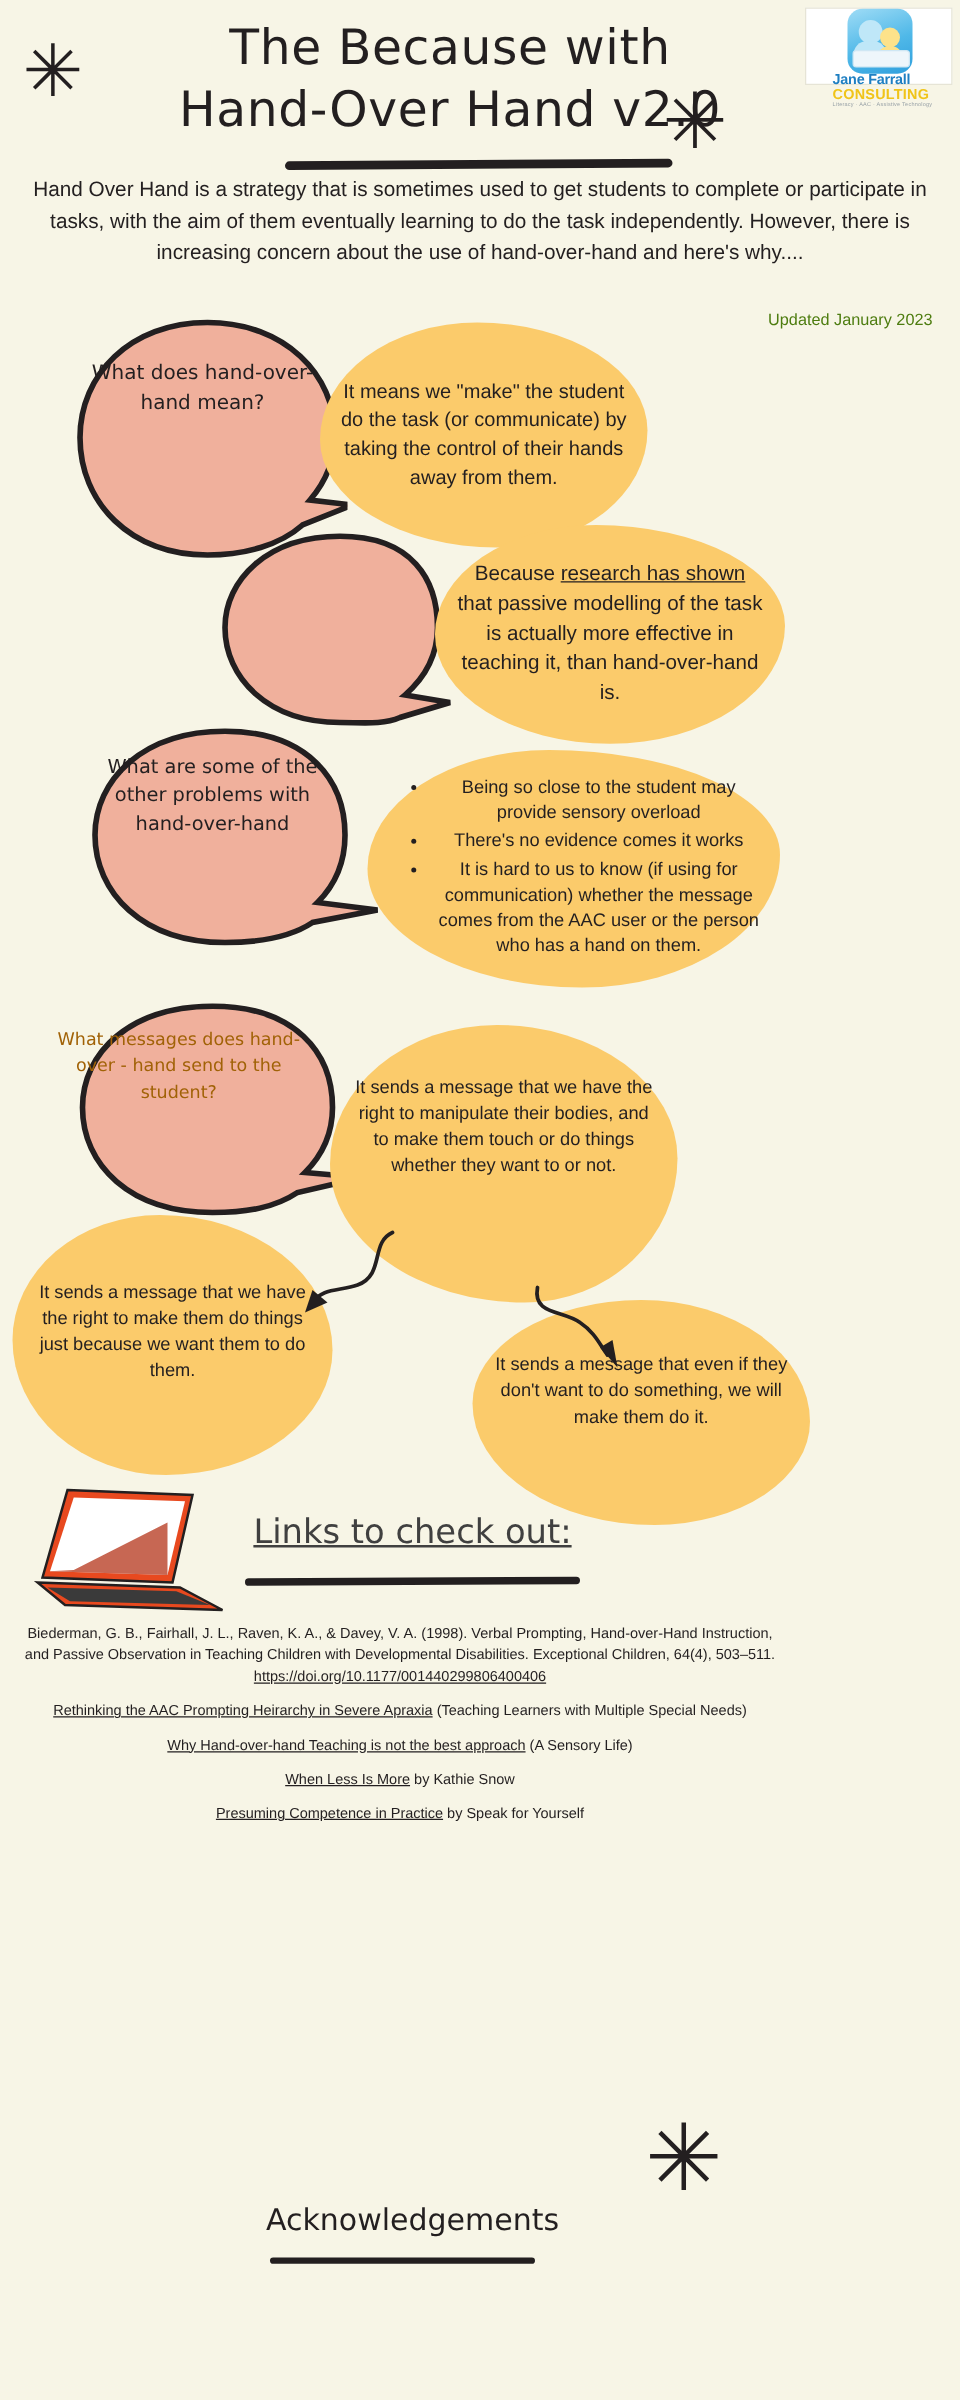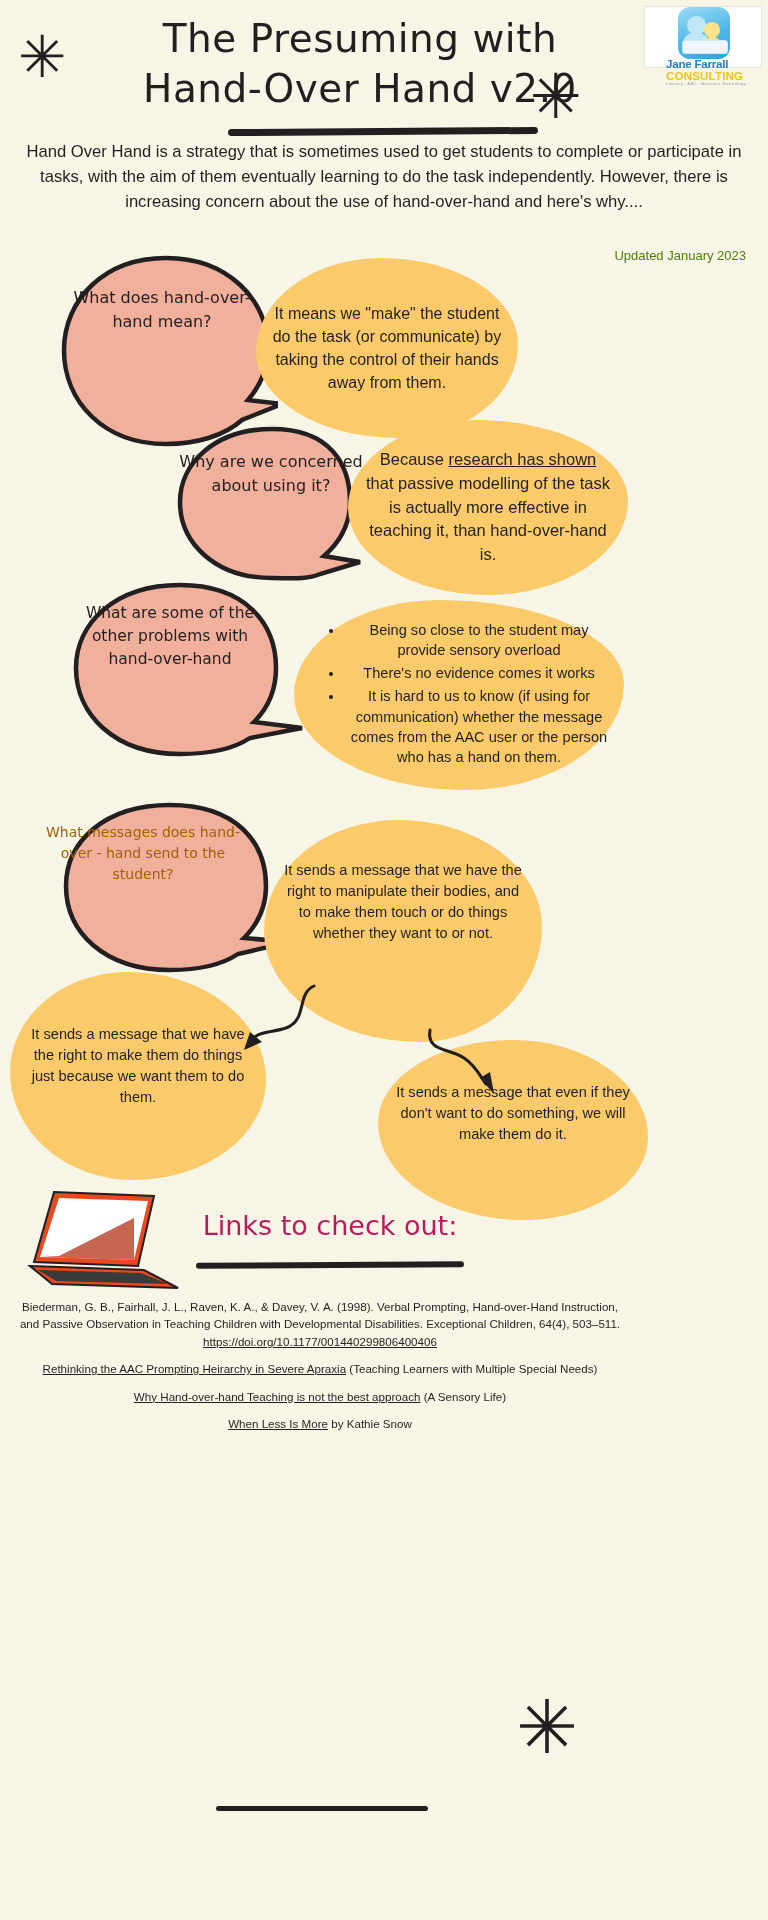--- a/index.html
+++ b/index.html
@@ -104,21 +104,21 @@
   }
 
   
   .arrow{position:absolute;}
 
   
   .laptop{position:absolute;left:26px;top:1188px;width:160px;height:105px;}
 
   .links-title{
     position:absolute;left:180px;top:1210px;width:300px;
-    font-family:"DejaVu Sans", sans-serif;font-size:27px;text-align:center;color:#be185d;
+    font-family:"DejaVu Sans", sans-serif;font-size:27px;text-align:center;color:#404040;text-decoration:underline;
   }
   .links-rule{position:absolute;left:196px;top:1262px;width:268px;height:6px;background:#231f20;border-radius:3px;transform:rotate(-.3deg);}
 
   .refs{
     position:absolute;left:14px;top:1288px;width:612px;
     font-size:11.6px;line-height:1.5;text-align:center;color:#231f20;
   }
   .refs .ref-block{text-align:center;margin-top:10px;}
   .refs u{text-decoration:underline;}
 
@@ -148,41 +148,40 @@
     <div class="logo-txt">
       <div class="l1">Jane Farrall</div>
       <div class="l2">CONSULTING</div>
       <div class="l3">Literacy · AAC · Assistive Technology</div>
     </div>
   </div>
 
   <div class="star star-a hand-font">✳</div>
   <div class="star star-b hand-font">✳</div>
   <div class="title">
-    <span>The Presuming with</span>
+    <span>The Because with</span>
     <span class="l2">Hand-Over Hand v2.0</span>
   </div>
   <div class="title-rule"></div>
 
   <div class="intro">Hand Over Hand is a strategy that is sometimes used to get students to complete or participate in tasks, with the aim of them eventually learning to do the task independently.  However, there is increasing concern about the use of hand-over-hand and here's why....</div>
   <div class="updated">Updated January 2023</div>
 
   <svg class="arrow" style="left:46px;top:252px;" width="232" height="200">
     <path d="M120 6 C182 6 222 48 222 96 C222 116 214 134 202 148 L236 152 L196 168 C178 184 150 192 120 192 C58 192 18 150 18 98 C18 48 58 6 120 6 Z" fill="#f0b09c" stroke="#231f20" stroke-width="4.5"></path>
   </svg>
   <div style="position:absolute;left:62px;top:286px;width:200px;text-align:center;font-family:'DejaVu Sans',sans-serif;font-size:16px;line-height:1.5;color:#231f20;">What does hand-over-hand mean?</div>
 
   <div class="ans blob1">
     <p>It means we "make" the student do the task (or communicate) by taking the control of their hands away from them.</p>
   </div>
 
   <svg class="arrow" style="left:164px;top:424px;" width="216" height="160">
     <path d="M108 5 C166 5 186 40 186 78 C186 100 176 118 160 132 L196 138 L156 150 C142 156 126 154 108 154 C50 154 16 118 16 78 C16 40 50 5 108 5 Z" fill="#f0b09c" stroke="#231f20" stroke-width="4.5"></path>
   </svg>
-  <div style="position:absolute;left:176px;top:450px;width:190px;text-align:center;font-family:'DejaVu Sans',sans-serif;font-size:16px;line-height:1.5;color:#231f20;">Why are we concerned about using it?</div>
 
   <div class="ans blob2">
     <p><span>Because </span><u>research has shown</u><span> that passive modelling of the task is actually more effective in teaching it, than hand-over-hand is.</span></p>
   </div>
 
   <svg class="arrow" style="left:60px;top:580px;" width="250" height="180">
     <path d="M120 5 C186 5 216 44 216 88 C216 110 208 128 194 142 L242 148 L190 158 C172 170 148 174 120 174 C54 174 16 134 16 88 C16 44 54 5 120 5 Z" fill="#f0b09c" stroke="#231f20" stroke-width="4.5"></path>
   </svg>
   <div style="position:absolute;left:72px;top:602px;width:196px;text-align:center;font-family:'DejaVu Sans',sans-serif;font-size:15.5px;line-height:1.48;color:#231f20;">What are some of the other problems with hand-over-hand</div>
 
@@ -232,19 +231,21 @@
   </svg>
 
   <div class="links-title">Links to check out:</div>
   <div class="links-rule"></div>
 
   <div class="refs">
     <div class="ref-block"><span>Biederman, G. B., Fairhall, J. L., Raven, K. A., &amp; Davey, V. A. (1998). Verbal Prompting, Hand-over-Hand Instruction, and Passive Observation in Teaching Children with Developmental Disabilities. Exceptional Children, 64(4), 503–511. </span><u>https://doi.org/10.1177/001440299806400406</u></div>
     <div class="ref-block"><u>Rethinking the AAC Prompting Heirarchy in Severe Apraxia</u><span> (Teaching Learners with Multiple Special Needs)</span></div>
     <div class="ref-block"><u>Why Hand-over-hand Teaching is not the best approach</u><span> (A Sensory Life)</span></div>
     <div class="ref-block"><u>When Less Is More</u><span> by Kathie Snow</span></div>
+    <div class="ref-block"><u>Presuming Competence in Practice</u><span> by Speak for Yourself</span></div>
   </div>
 
   <div class="star star-c hand-font">✳</div>
 
+  <div class="ack-title">Acknowledgements</div>
   <div class="ack-rule"></div>
 
 </div>
 
 </body></html>

